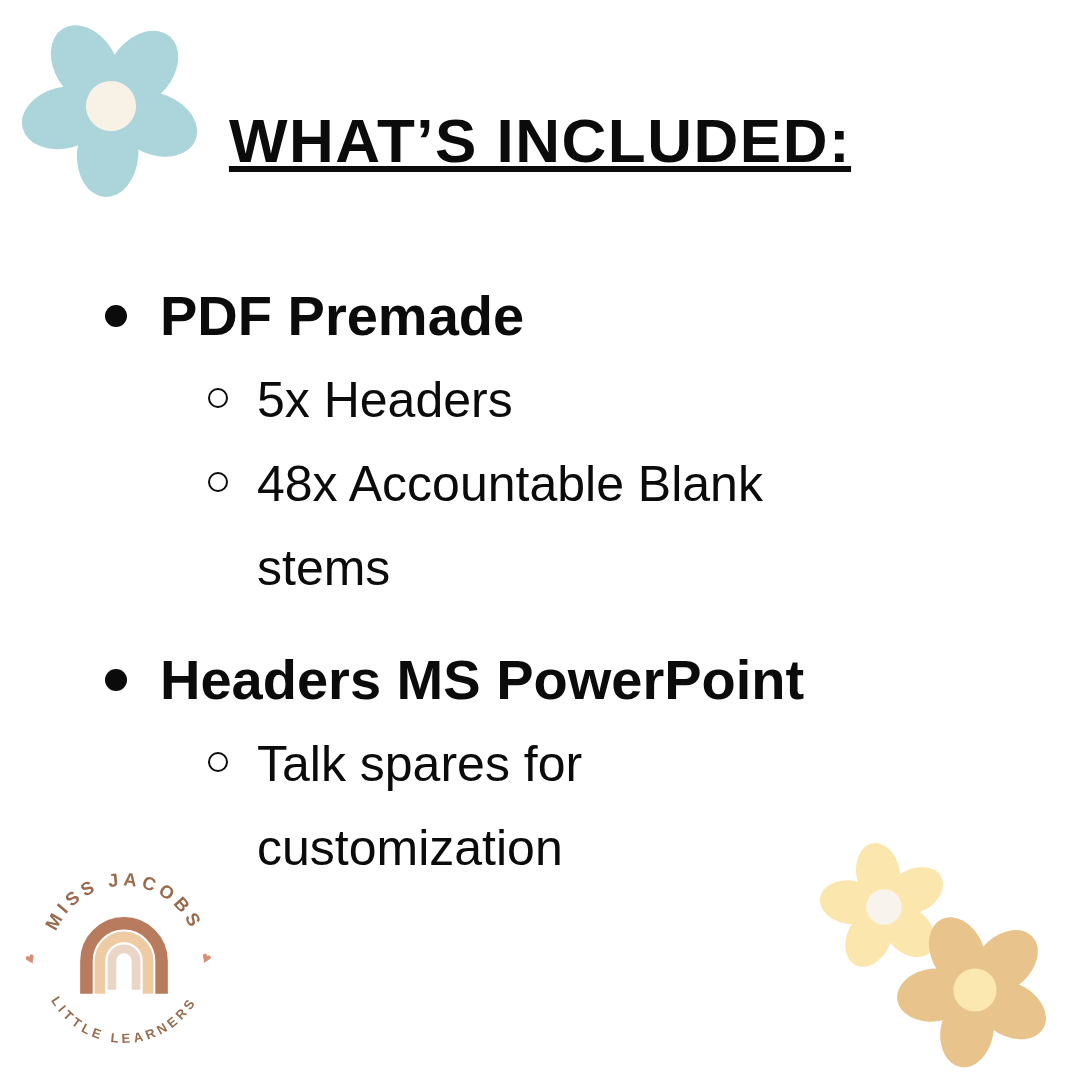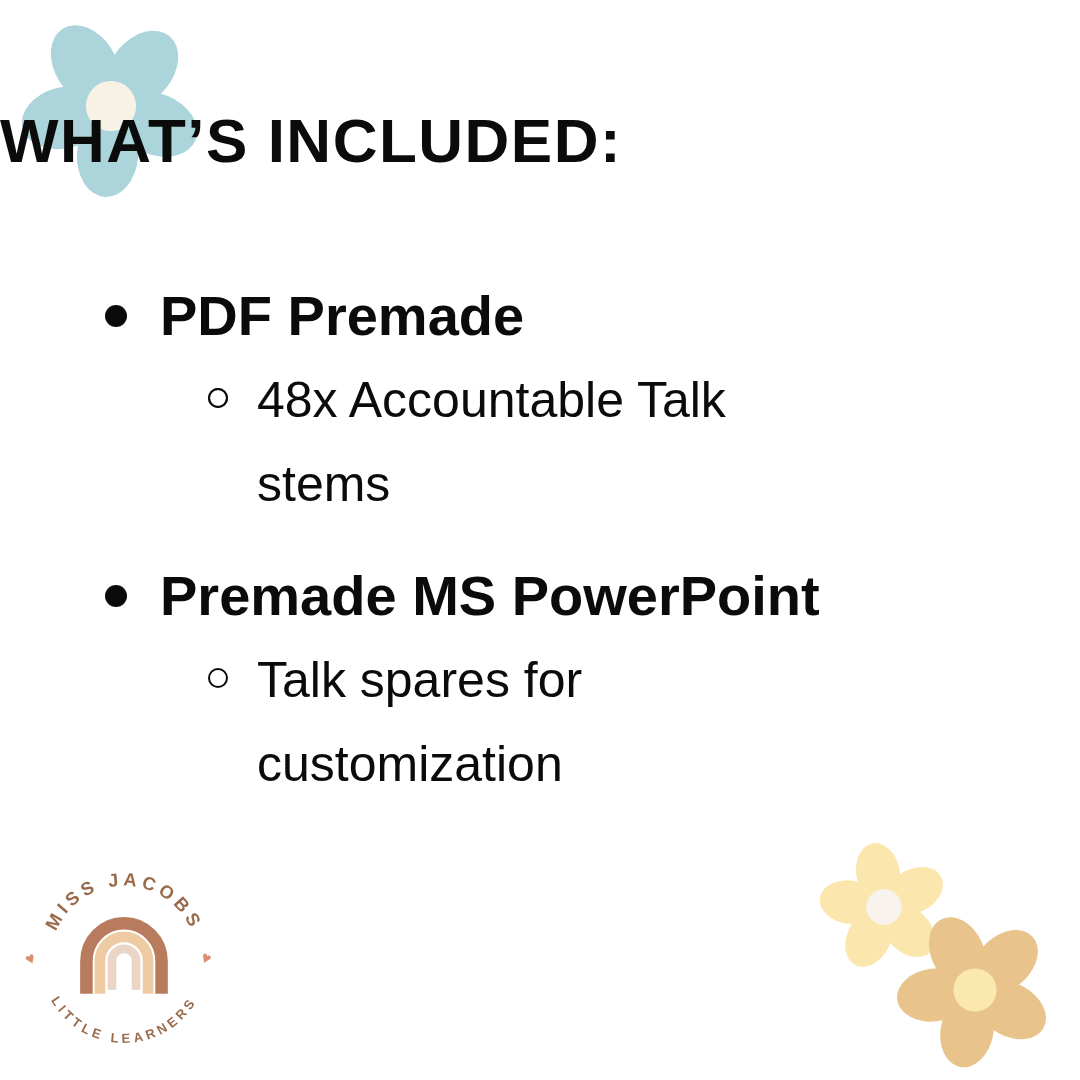--- a/index.html
+++ b/index.html
@@ -5,22 +5,22 @@
   :root{ --ink:#0B0B0B; }
   html,body{ margin:0; padding:0; background:#e8e8e8; }
   .canvas{
     position:relative; width:1080px; height:1080px; margin:0 auto;
     background:#ffffff; overflow:hidden;
     font-family:"Liberation Sans", sans-serif; color:var(--ink);
   }
   
   .title{
     position:absolute; left:0; right:0; top:110px;
-    font-size:62px; line-height:62px;
-    font-weight:700; letter-spacing:1.5px; color:var(--ink);
+    text-align:center; font-size:62px; line-height:62px;
+    font-weight:700; letter-spacing:1.5px; color:var(--ink);text-decoration:underline;
   }
   
   .list{ position:absolute; left:0; top:274px; width:936px; }
   .item{ position:relative; }
   .item.l1{ font-size:56px; font-weight:700; line-height:84px; padding-left:160px; }
   .item.l2{ font-size:50px; font-weight:400; line-height:84px; padding-left:257px; }
   .item .txt{ white-space:pre-line; }
   .item.l1 .txt{ white-space:nowrap; }
   .item.sec-gap{ margin-top:28px; }
   .dot{
@@ -69,31 +69,32 @@
 
   <div class="list">
 
     <div class="item l1">
       <span class="dot"></span>
       <div class="txt">PDF Premade</div>
     </div>
 
     <div class="item l2">
       <span class="ring"></span>
+      <div class="txt">5x Headers</div>
     </div>
 
     <div class="item l2">
       <span class="ring"></span>
-      <div class="txt">48x Accountable Talk
+      <div class="txt">48x Accountable Blank
 stems</div>
     </div>
 
     <div class="item l1 sec-gap">
       <span class="dot"></span>
-      <div class="txt">Premade MS PowerPoint</div>
+      <div class="txt">Headers MS PowerPoint</div>
     </div>
 
 
     <div class="item l2">
       <span class="ring"></span>
       <div class="txt">Talk spares for
 customization</div>
     </div>
 
   </div>

